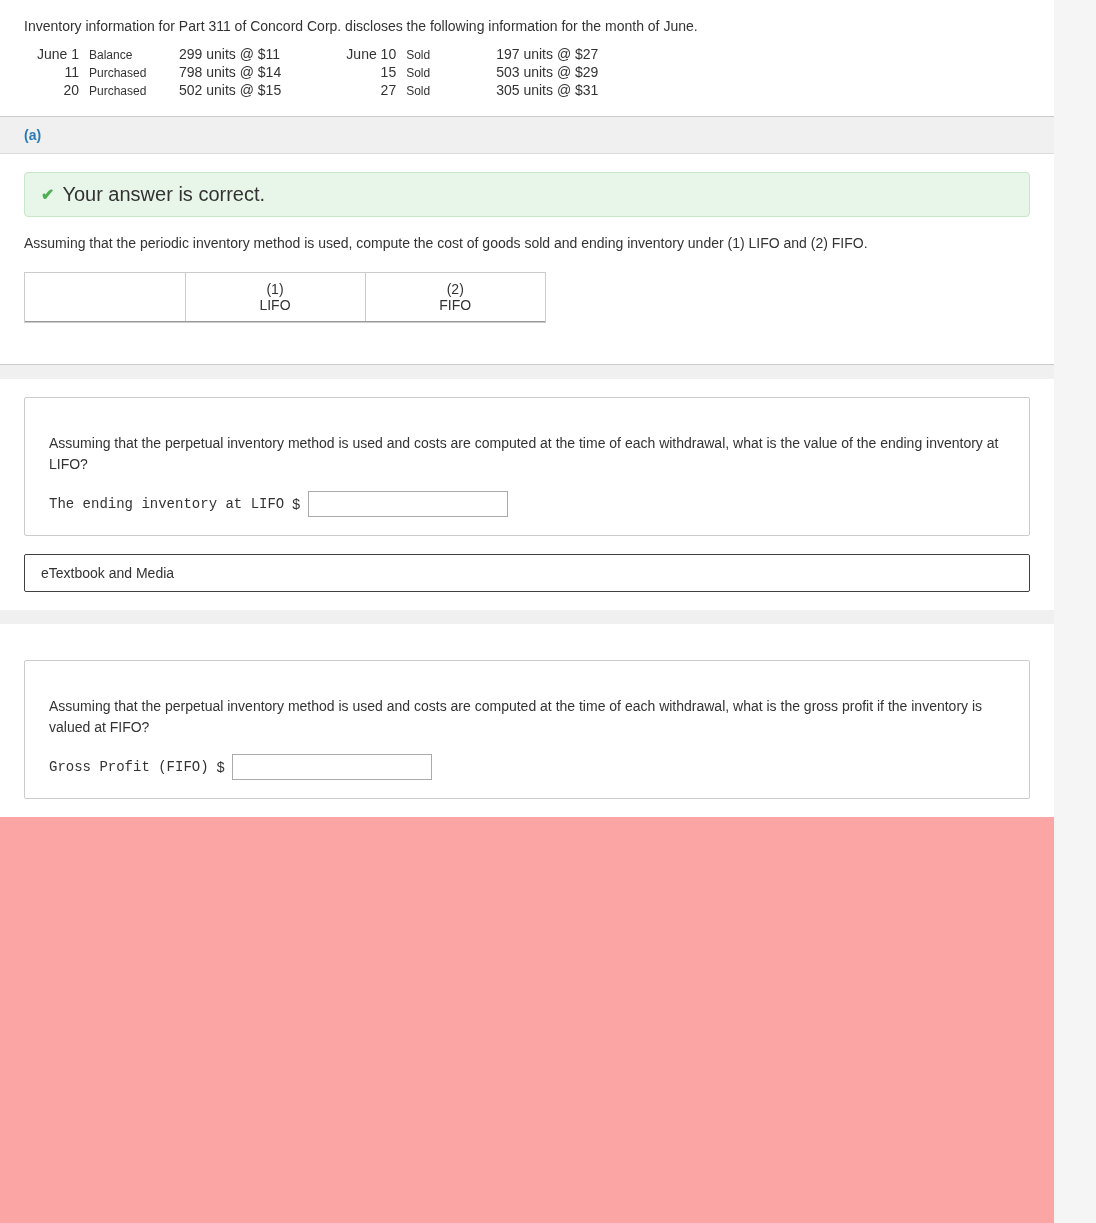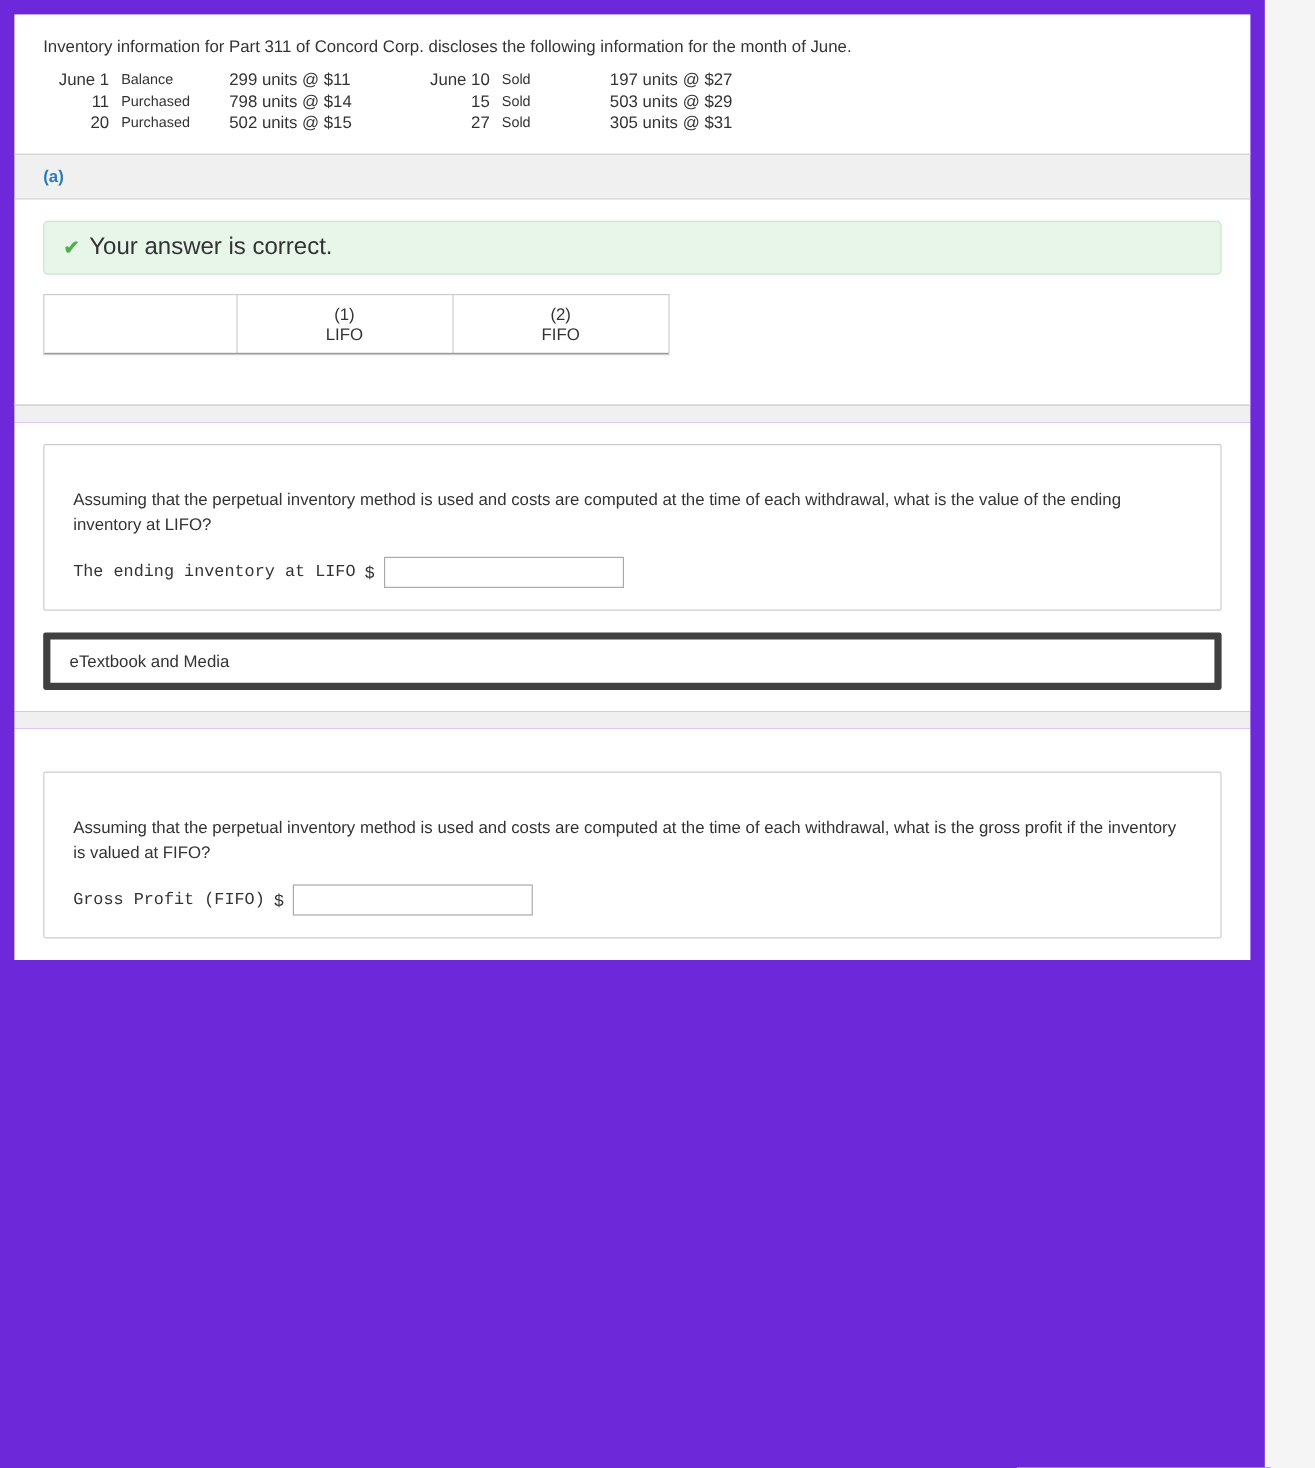--- a/index.html
+++ b/index.html
@@ -8,24 +8,24 @@
       padding: 0;
     }
     body {
       font-family: Arial, sans-serif;
       font-size: 14px;
       background: #f5f5f5;
       color: #333;
       width: 1096px;
     }
     .page-wrapper {
-      background: #6d28d9;
+      background: #fca5a5;
       width: 1054px;
       min-height: 1223px;
-      padding: 12px;
+      padding: 0;
     }
     
     .inventory-info-section {
       padding: 18px 24px 18px 24px;
       border-bottom: 1px solid #ccc;
       background: #fff;
     }
     .inventory-intro {
       font-size: 14px;
       margin-bottom: 12px;
@@ -36,21 +36,21 @@
       margin-top: 8px;
     }
     .inv-col {
       display: flex;
       flex-direction: column;
       gap: 2px;
     }
     .inv-row {
       display: flex;
       gap: 10px;
-      align-items: center;
+      align-items: flex-end;
     }
     .inv-date {
       min-width: 55px;
       text-align: right;
       font-size: 14px;
     }
     .inv-action {
       min-width: 80px;
       font-size: 12px;
     }
@@ -197,21 +197,21 @@
     }
     .answer-input {
       border: 1px solid #aaa;
       padding: 4px 8px;
       font-size: 14px;
       width: 200px;
     }
 
     
     .etextbook-section {
-      border: 6px solid #404040;
+      border: 1px solid #404040;
       border-radius: 2px;
       padding: 10px 16px;
       margin-bottom: 0;
     }
     .etextbook-label {
       font-size: 14px;
       color: #333;
     }
 
     
@@ -284,20 +284,21 @@
   </div>
 
   <div class="section-a-content">
     
     <div class="correct-banner">
       <span class="check-icon">✔</span>
       <span class="correct-text">Your answer is correct.</span>
     </div>
 
     
+    <p class="question-text">Assuming that the periodic inventory method is used, compute the cost of goods sold and ending inventory under (1) LIFO and (2) FIFO.</p>
 
     
     <div class="results-table-wrapper">
       <table class="results-table">
         <thead>
           <tr>
             <th class="col-label"></th>
             <th class="col-lifo">
               <div>(1)</div>
               <div>LIFO</div>

